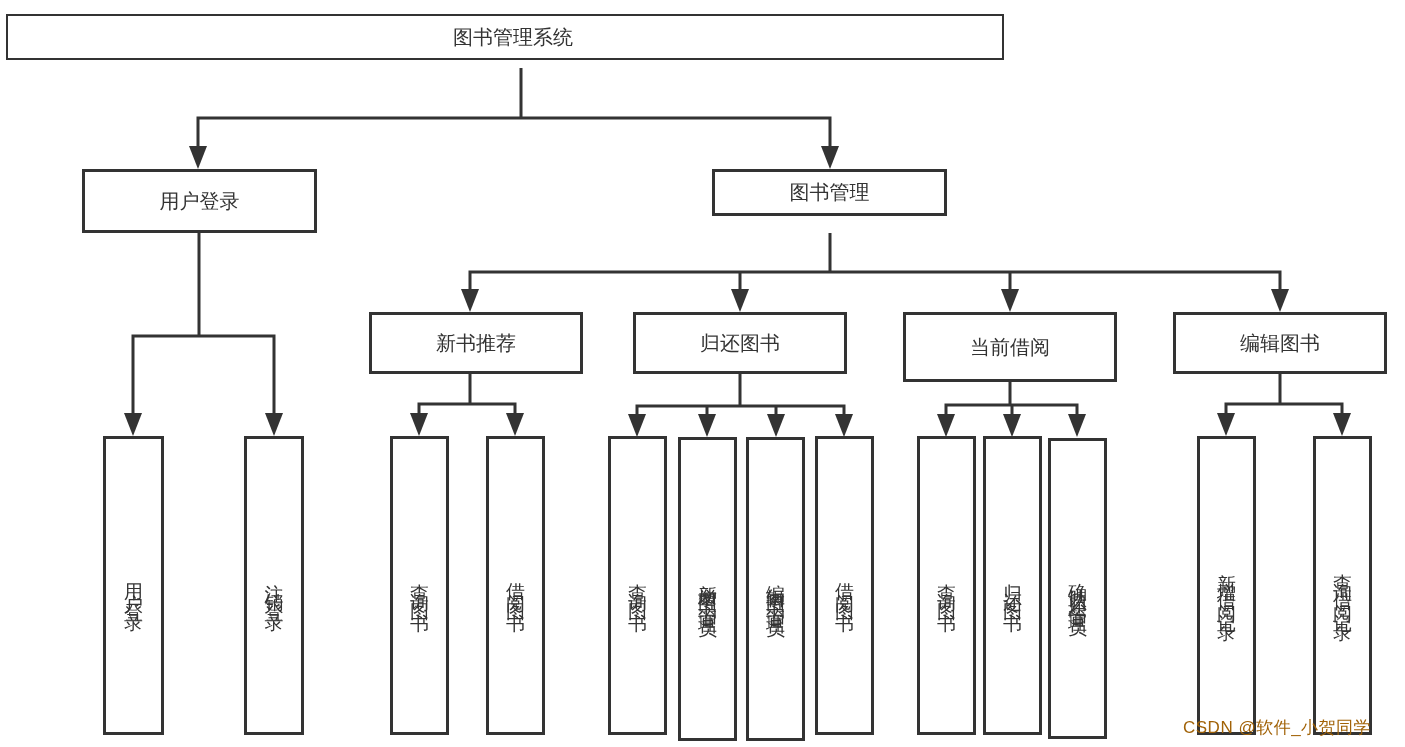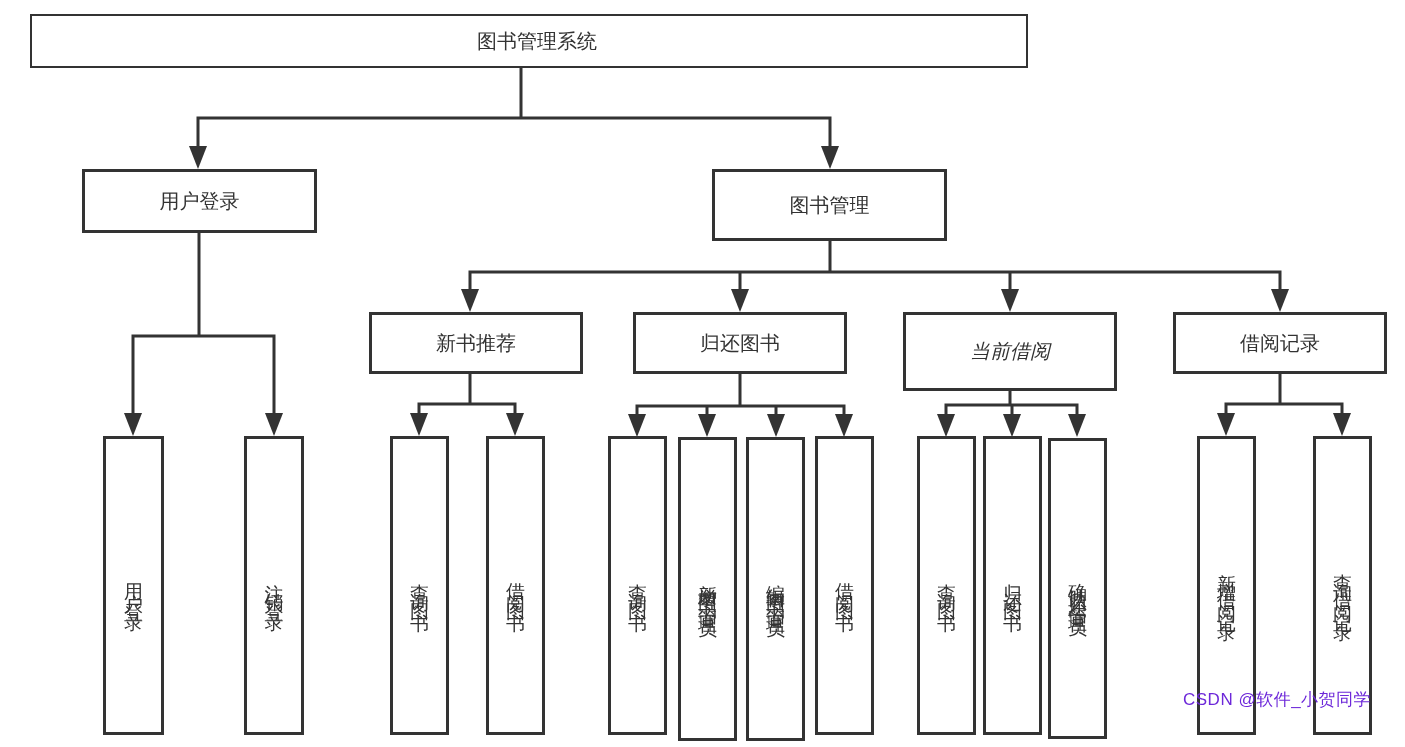--- a/index.html
+++ b/index.html
@@ -26,23 +26,23 @@
   .vbox{
     writing-mode:vertical-rl;
     text-orientation:mixed;
     font-size:19px;
     letter-spacing:10px;
     padding-top:4px;
   }
   .vbox.long{letter-spacing:5px;}
   .watermark{
     position:absolute;
-    left:1183px;top:688px;
+    left:1183px;top:716px;
     font-size:17px;
-    color:#6d28d9;
+    color:#a16207;
     letter-spacing:0.5px;
     white-space:nowrap;
     z-index:3;
   }
 </style>
 </head>
 <body>
 
 <div class="canvas">
 
@@ -79,42 +79,42 @@
       <polygon points="767,414 785,414 776,437"></polygon>
       <polygon points="835,414 853,414 844,437"></polygon>
       <polygon points="937,414 955,414 946,437"></polygon>
       <polygon points="1003,414 1021,414 1012,437"></polygon>
       <polygon points="1068,414 1086,414 1077,437"></polygon>
       <polygon points="1217,413 1235,413 1226,436"></polygon>
       <polygon points="1333,413 1351,413 1342,436"></polygon>
     </g>
   </svg>
 
-  <div class="box rootbox" style="left:30px;top:14px;width:998px;height:54px;padding-left:16px;">
+  <div class="box rootbox" style="left:6px;top:14px;width:998px;height:46px;padding-left:16px;">
     <span>图书管理系统</span>
   </div>
 
   <div class="box hbox" style="left:82px;top:169px;width:235px;height:64px;">
     <span>用户登录</span>
   </div>
-  <div class="box hbox" style="left:712px;top:169px;width:235px;height:72px;">
+  <div class="box hbox" style="left:712px;top:169px;width:235px;height:47px;">
     <span>图书管理</span>
   </div>
 
   <div class="box hbox" style="left:363px;top:312px;width:214px;height:62px;margin-left:6px;">
     <span>新书推荐</span>
   </div>
   <div class="box hbox" style="left:633px;top:312px;width:214px;height:62px;">
     <span>归还图书</span>
   </div>
-  <div class="box hbox" style="left:903px;top:312px;width:214px;height:79px;font-style:italic;">
+  <div class="box hbox" style="left:903px;top:312px;width:214px;height:70px;">
     <span>当前借阅</span>
   </div>
   <div class="box hbox" style="left:1173px;top:312px;width:214px;height:62px;">
-    <span>借阅记录</span>
+    <span>编辑图书</span>
   </div>
 
   <div class="box vbox" style="left:103px;top:436px;width:61px;height:299px;">
     <span>用户登录</span>
   </div>
   <div class="box vbox" style="left:244px;top:436px;width:60px;height:299px;">
     <span>注销登录</span>
   </div>
 
   <div class="box vbox" style="left:390px;top:436px;width:59px;height:299px;">

